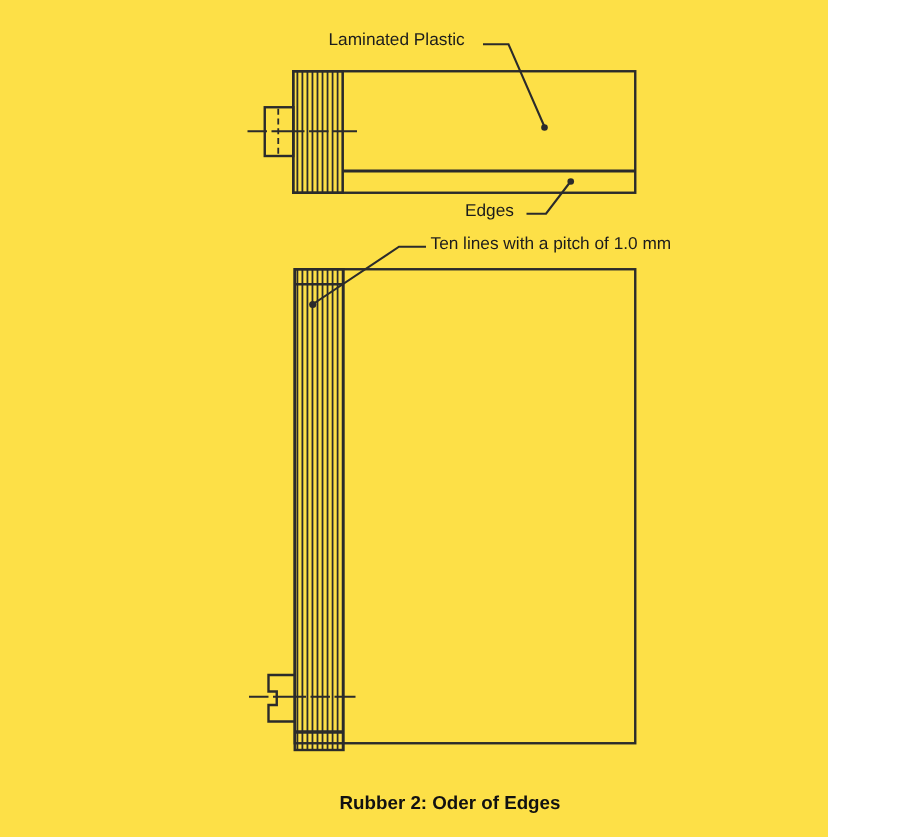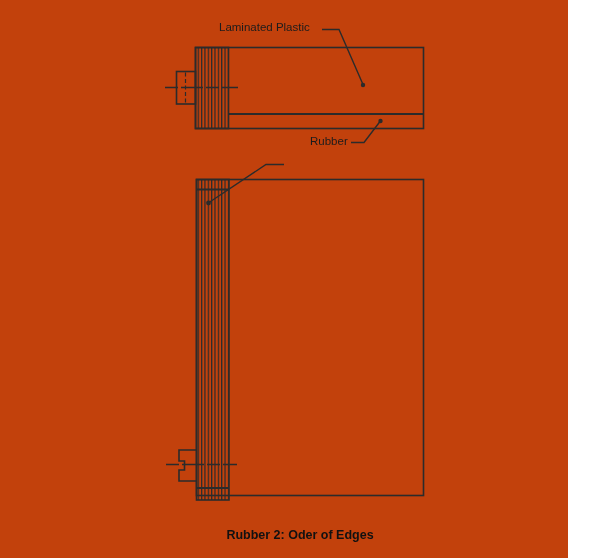--- a/index.html
+++ b/index.html
@@ -4,24 +4,23 @@
 <style>
   html, body {
     margin: 0;
     padding: 0;
     background: #ffffff;
   }
   .canvas {
     position: relative;
     width: 552px;
     height: 558px;
-    background: #c2410c;
+    background: #fde047;
     font-family: "Liberation Sans", sans-serif;
     overflow: hidden;
-    padding-left: 16px;
   }
   .art {
     position: absolute;
     left: 0;
     top: 0;
     width: 600px;
     height: 558px;
   }
   .label {
     position: absolute;
@@ -95,18 +94,19 @@
       <path d="M351,142.5 L364,142.5 L380,121.5"></path>
       <circle cx="380.5" cy="121" r="2.2" fill="#2b2b2b" stroke="none"></circle>
 
       <path d="M284,164.5 L266,164.5 L209,202.5"></path>
       <circle cx="208.5" cy="203" r="2.4" fill="#2b2b2b" stroke="none"></circle>
     </g>
   </svg>
 
   <div class="label lbl-laminated">Laminated Plastic</div>
 
-  <div class="label lbl-rubber">Rubber</div>
+  <div class="label lbl-rubber">Edges</div>
 
+  <div class="label lbl-tenlines">Ten lines with a pitch of 1.0 mm</div>
 
   <div class="caption">Rubber 2: Oder of Edges</div>
 
 </div>
 
 </body></html>

